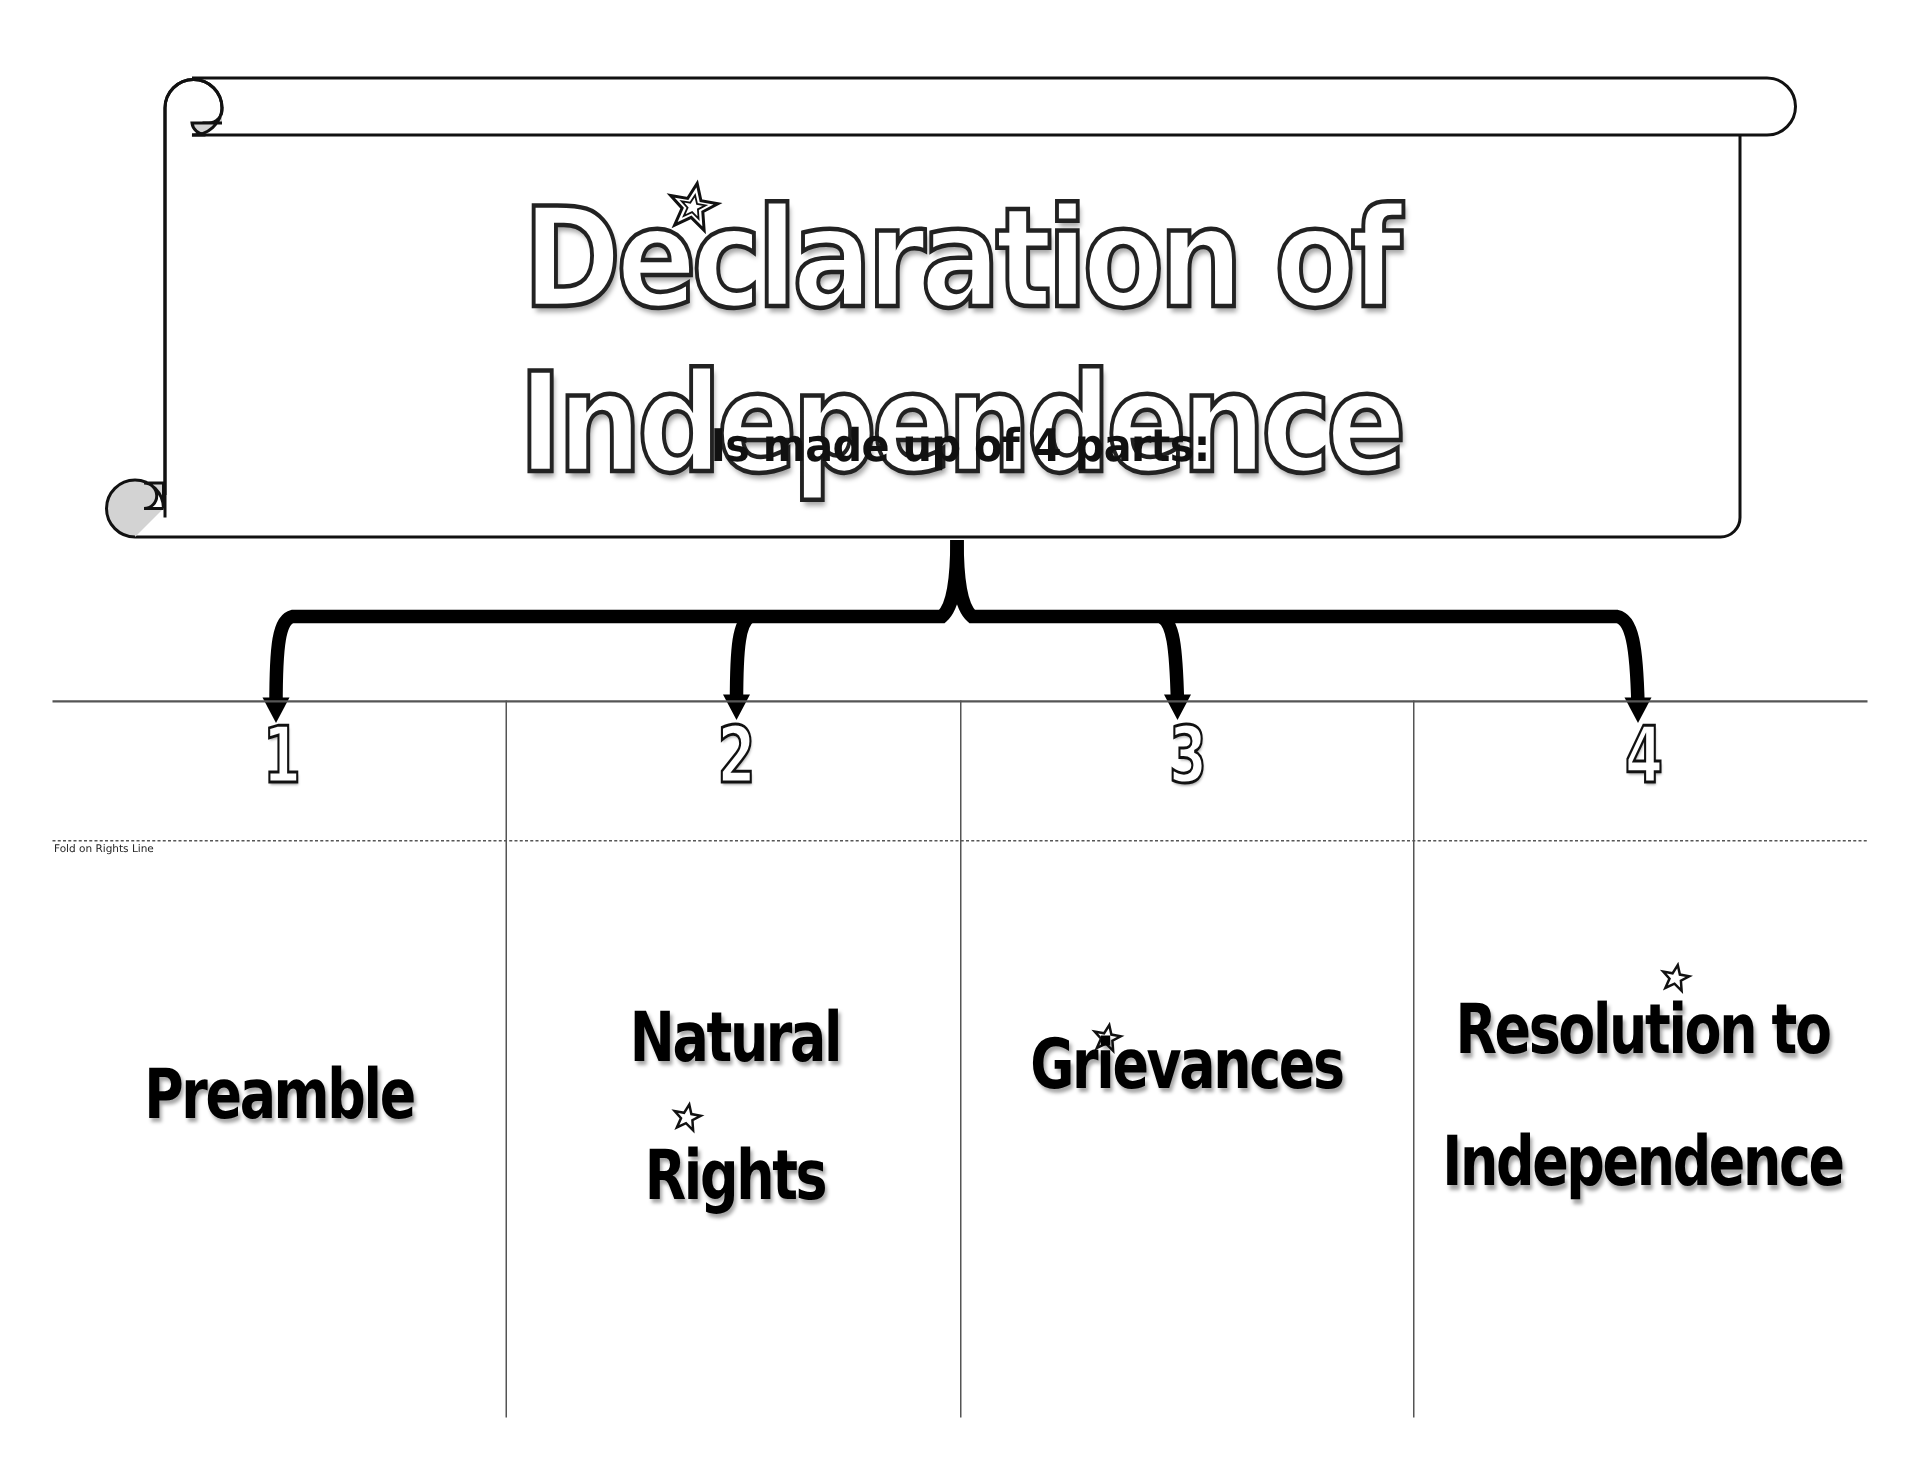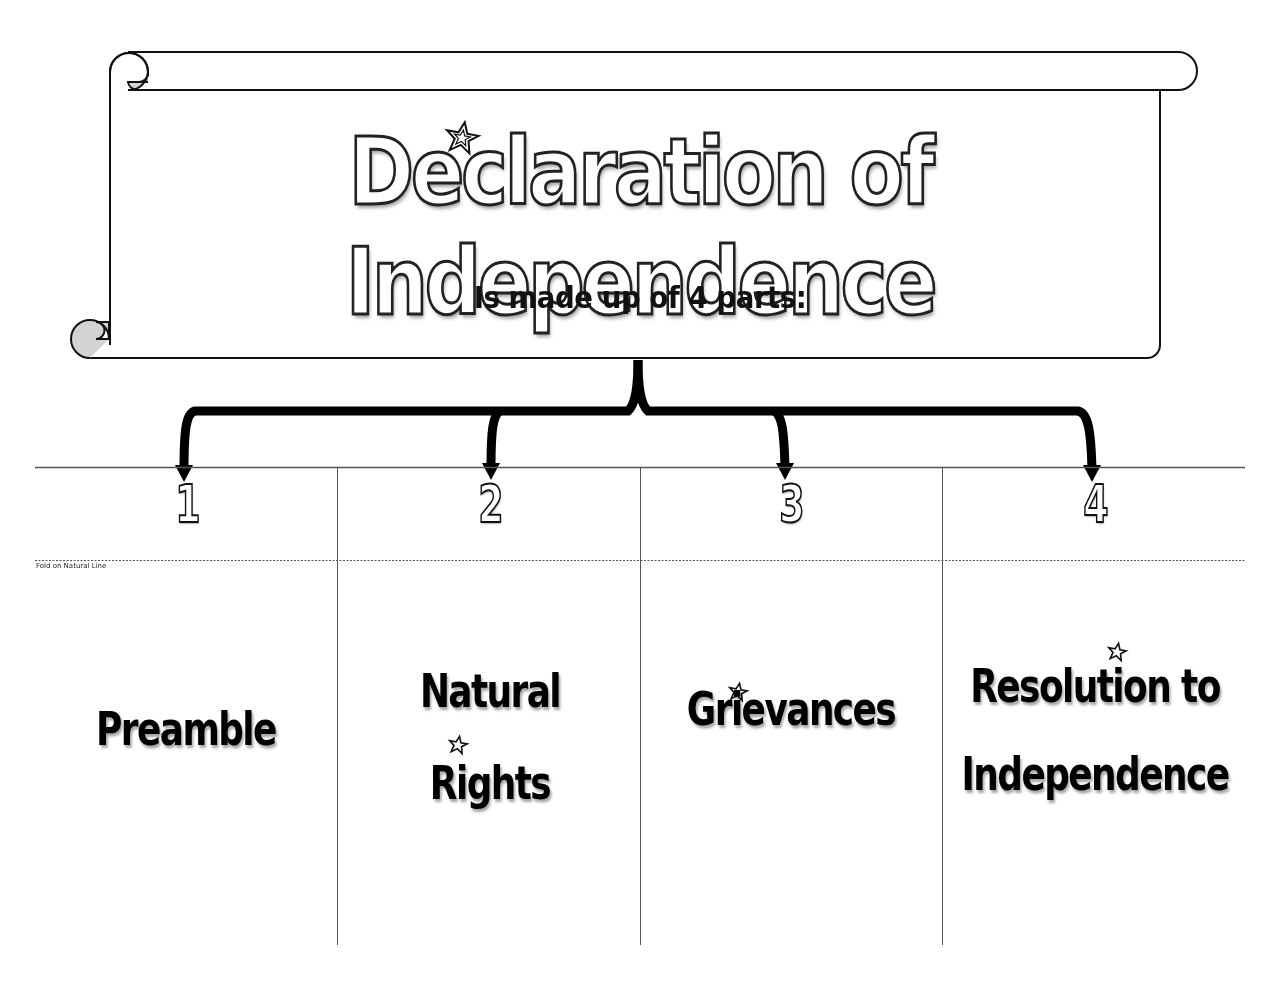--- a/index.html
+++ b/index.html
@@ -97,21 +97,21 @@
 </svg>
 
 <div class="title-word">Declaration of Independence</div>
 <div class="subtitle">Is made up of 4 parts:</div>
 
 <div class="num" style="left:158px;">1</div>
 <div class="num" style="left:461px;">2</div>
 <div class="num" style="left:762px;">3</div>
 <div class="num" style="left:1066px;">4</div>
 
-<div class="fold-label">Fold on Natural Line</div>
+<div class="fold-label">Fold on Rights Line</div>
 
 <div class="part" style="left:36px; top:702px; width:300px;">
   <span class="line">Preamble</span>
 </div>
 <div class="part" style="left:340px; top:645px; width:300px; line-height:92px;">
   <span class="line">Natural</span>
   <span class="line">Rights</span>
 </div>
 <div class="part" style="left:641px; top:682px; width:300px;">
   <span class="line">Grievances</span>

